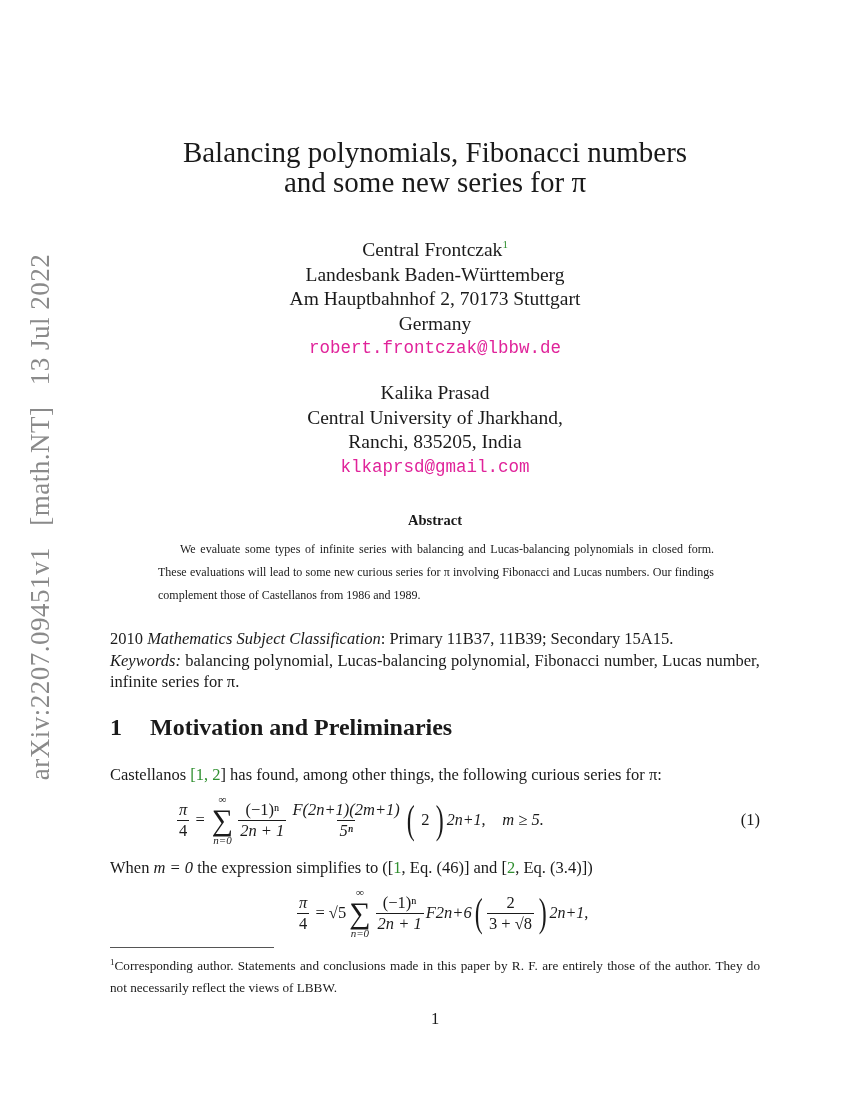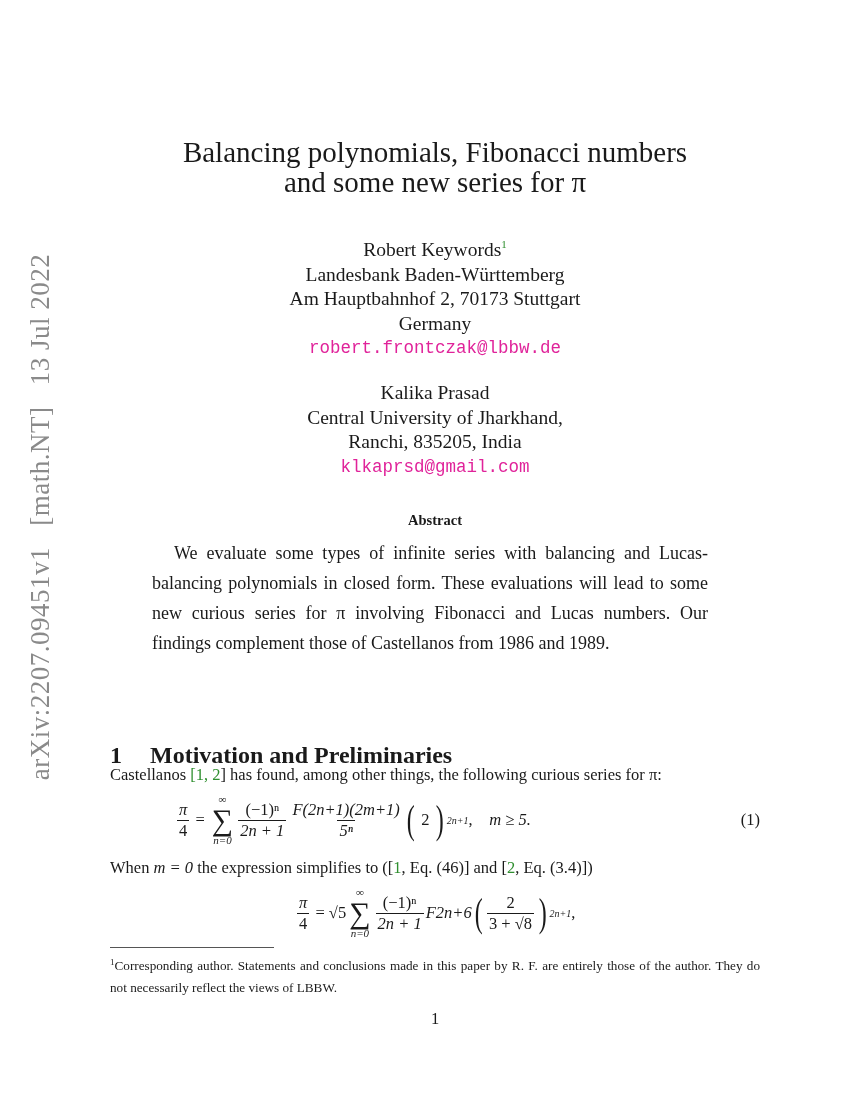--- a/index.html
+++ b/index.html
@@ -27,52 +27,52 @@
   }
   .a1 { top: 232px; }
   .a2 { top: 381px; }
   .email { color: #e0239a; font-family: "Liberation Mono", monospace; font-size: 17.5px; }
   .fnmark { color: #2f8f2f; font-size: 11px; vertical-align: 8px; }
   .abstract-head {
     position: absolute; left: 0; width: 870px; top: 512px; text-align: center;
     font-family: "Liberation Serif", serif; font-weight: bold; font-size: 14.5px;
   }
   .abstract {
-    position: absolute; left: 152px; width: 556px; top: 538px;
-    font-family: "Liberation Serif", serif; font-size: 18px; line-height: 30px;
+    position: absolute; left: 158px; width: 556px; top: 538px;
+    font-family: "Liberation Serif", serif; font-size: 12px; line-height: 23px;
     text-align: justify; text-indent: 22px;
   }
   .para {
     position: absolute; left: 110px; width: 650px;
     font-family: "Liberation Serif", serif; font-size: 16.5px; line-height: 21.5px;
     text-align: justify;
   }
   .msc { top: 628px; }
   .section {
     position: absolute; left: 110px; top: 714px;
-    font-family: "Liberation Serif", serif; font-weight: bold; font-size: 24px; margin-top: 28px;
+    font-family: "Liberation Serif", serif; font-weight: bold; font-size: 24px;
   }
   .section .num { display: inline-block; width: 40px; }
   .p1 { top: 764px; }
   .p2 { top: 857px; }
   .cite { color: #2f8f2f; }
   .eq {
     position: absolute; font-family: "Liberation Serif", serif; font-size: 16.5px;
     display: flex; align-items: center; white-space: nowrap;
   }
   .eq1 { left: 175px; top: 790px; height: 60px; width: 585px; }
   .eq2 { left: 295px; top: 882px; height: 62px; }
   .frac { display: inline-flex; flex-direction: column; align-items: center; margin: 0 2px; vertical-align: middle; }
   .frac .n { padding: 0 2px; line-height: 20px; }
   .frac .d { border-top: 1px solid #1a1a1a; padding: 0 2px; line-height: 20px; }
   .sum { display: inline-flex; flex-direction: column; align-items: center; margin: 0 3px; }
   .sum .top, .sum .bot { font-size: 11px; line-height: 11px; font-style: italic; }
   .sum .sig { font-size: 30px; line-height: 30px; }
   .paren { font-size: 40px; line-height: 40px; font-weight: 200; transform: scaleX(0.6); display: inline-block; }
-  .sup { font-size: 10px; vertical-align: 20px; }
+  .sup { font-size: 16px; vertical-align: 20px; }
   .it { font-style: italic; }
   .eqnum { margin-left: auto; }
   .fnrule { position: absolute; left: 110px; top: 947px; width: 164px; height: 1px; background: #555; }
   .footnote {
     position: absolute; left: 110px; width: 650px; top: 951px;
     font-family: "Liberation Serif", serif; font-size: 13.2px; line-height: 22px;
     text-align: justify;
   }
   .footnote .fm { font-size: 9px; vertical-align: 5px; }
   .pagenum {
@@ -88,38 +88,40 @@
   <span>[math.NT]</span>
   <span>13 Jul 2022</span>
 </div>
 
 <div class="title">
   <div>Balancing polynomials, Fibonacci numbers</div>
   <div>and some new series for π</div>
 </div>
 
 <div class="authors a1">
-  <div><span>Robert Keywords</span><span class="fnmark">1</span></div>
+  <div><span>Central Frontczak</span><span class="fnmark">1</span></div>
   <div>Landesbank Baden-Württemberg</div>
   <div>Am Hauptbahnhof 2, 70173 Stuttgart</div>
   <div>Germany</div>
   <div class="email">robert.frontczak@lbbw.de</div>
 </div>
 
 <div class="authors a2">
   <div>Kalika Prasad</div>
   <div>Central University of Jharkhand,</div>
   <div>Ranchi, 835205, India</div>
   <div class="email">klkaprsd@gmail.com</div>
 </div>
 
 <div class="abstract-head">Abstract</div>
 <div class="abstract">We evaluate some types of infinite series with balancing and Lucas-balancing polynomials in closed form. These evaluations will lead to some new curious series for π involving Fibonacci and Lucas numbers. Our findings complement those of Castellanos from 1986 and 1989.</div>
 
 <div class="para msc">
+  <div><span>2010</span> <span class="it">Mathematics Subject Classification</span><span>: Primary 11B37, 11B39; Secondary 15A15.</span></div>
+  <div><span class="it">Keywords:</span><span> balancing polynomial, Lucas-balancing polynomial, Fibonacci number, Lucas number, infinite series for π.</span></div>
 </div>
 
 <div class="section">
   <span class="num">1</span><span>Motivation and Preliminaries</span>
 </div>
 
 <div class="para p1">
   <span>Castellanos </span><span class="cite">[</span><span class="cite">1</span><span class="cite">, </span><span class="cite">2</span><span>]</span><span> has found, among other things, the following curious series for π:</span>
 </div>
 

